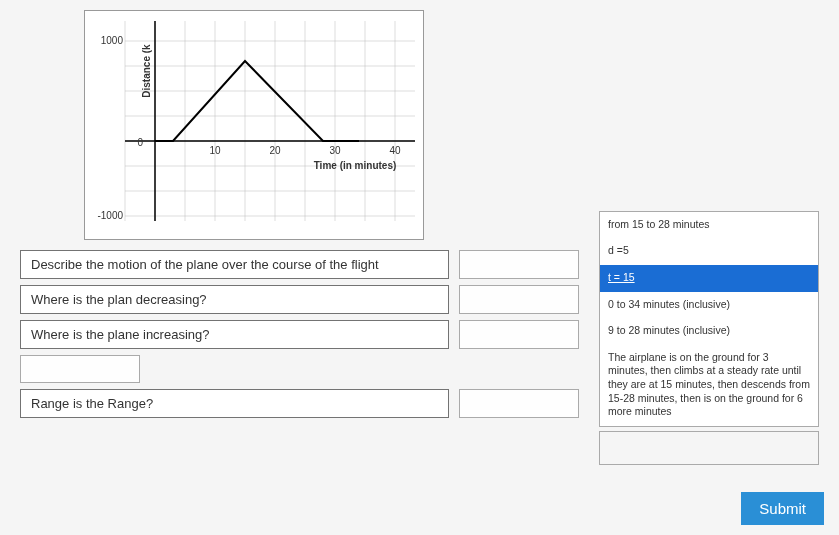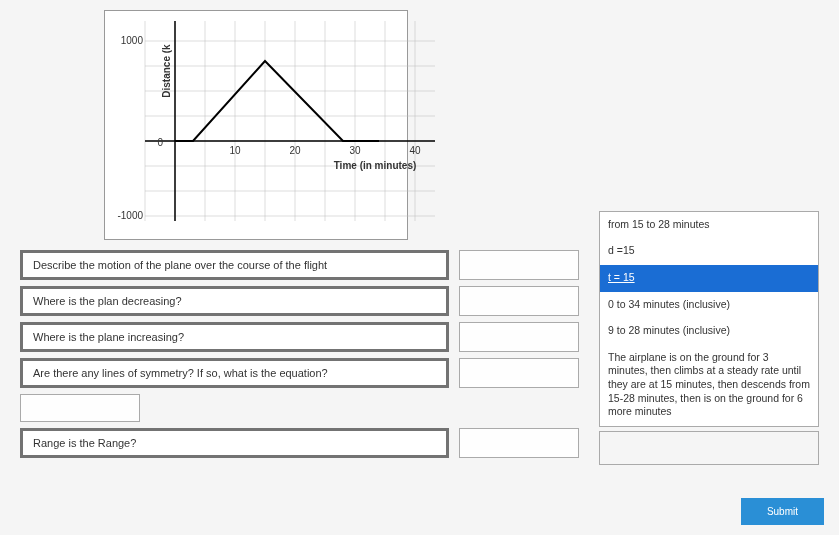--- a/index.html
+++ b/index.html
@@ -18,42 +18,42 @@
     height: 480px;
   }
   .left-col {
     flex: 1;
     display: flex;
     flex-direction: column;
   }
   .graph-area {
     background: #fff;
     border: 1px solid #999;
-    margin: 0 0 10px 84px;
-    width: 304px;
+    margin: 0 0 10px 64px;
+    width: 340px;
     height: 230px;
     position: relative;
     flex-shrink: 0;
   }
   .question-grid {
     display: flex;
     flex-direction: column;
     gap: 6px;
     flex: 1;
   }
   .qrow {
     display: flex;
     gap: 10px;
     align-items: stretch;
   }
   .qlabel {
-    border: 3px solid #737373;
+    border: 1px solid #737373;
     background: #fff;
     padding: 6px 10px;
-    font-size: 11px;
+    font-size: 13px;
     color: #333;
     flex: 1;
     min-height: 28px;
     display: flex;
     align-items: center;
   }
   .qslot {
     border: 1px solid #aaa;
     background: #fefefe;
     width: 120px;
@@ -90,22 +90,22 @@
     min-height: 34px;
     margin-top: 4px;
   }
   .submit-btn {
     position: absolute;
     right: 15px;
     bottom: 10px;
     background: #2a8fd6;
     color: #fff;
     border: none;
-    padding: 8px 26px;
-    font-size: 10px;
+    padding: 8px 18px;
+    font-size: 15px;
     cursor: pointer;
   }
   svg text { font-size: 10px; fill: #333; font-family: Arial; }
 </style>
 </head>
 <body>
 
 <div class="content">
   <div class="left-col">
 
@@ -161,38 +161,34 @@
       </div>
       <div class="qrow">
         <div class="qlabel">Where is the plan decreasing?</div>
         <div class="qslot"></div>
       </div>
       <div class="qrow">
         <div class="qlabel">Where is the plane increasing?</div>
         <div class="qslot"></div>
       </div>
       <div class="qrow">
-        <div class="qlabel">Are there any lines of symmetry? If so, what is the equation?</div>
-        <div class="qslot"></div>
-      </div>
-      <div class="qrow">
         <div class="qslot"></div>
       </div>
       <div class="qrow">
         <div class="qlabel">Range is the Range?</div>
         <div class="qslot"></div>
       </div>
     </div>
 
   </div>
 
   <div class="right-col">
     <div class="answers">
       <div class="answer-item">from 15 to 28 minutes</div>
-      <div class="answer-item">d =15</div>
+      <div class="answer-item">d =5</div>
       <div class="answer-item selected">t = 15</div>
       <div class="answer-item">0 to 34 minutes (inclusive)</div>
       <div class="answer-item">9 to 28 minutes (inclusive)</div>
       <div class="answer-item">The airplane is on the ground for 3 minutes, then climbs at a steady rate until they are at 15 minutes, then descends from 15-28 minutes, then is on the ground for 6 more minutes</div>
     </div>
     <div class="answer-dropzone"></div>
   </div>
 </div>
 
 <button class="submit-btn">Submit</button>

